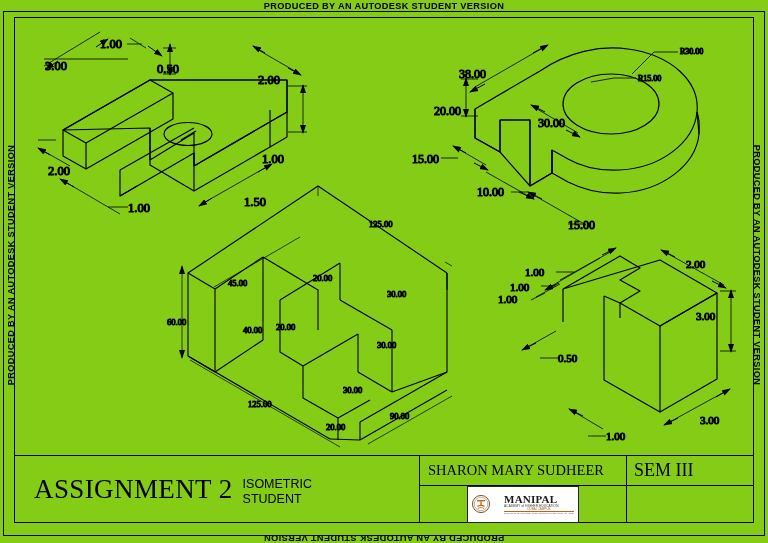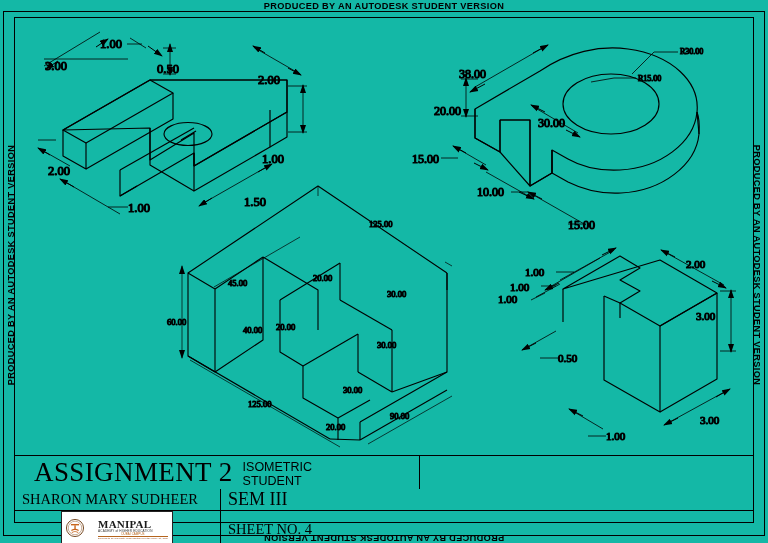--- a/index.html
+++ b/index.html
@@ -1,19 +1,19 @@
 <!DOCTYPE html>
 <html><head>
 <meta charset="utf-8">
 <title>Assignment 2 - Isometric Drawing</title>
 <style>
   html,body{margin:0;padding:0;background:#ffffff;}
   body{width:768px;height:543px;overflow:hidden;
        font-family:"Liberation Sans",sans-serif;color:#000;}
-  #sheet{position:relative;width:768px;height:543px;background:#14b8a6;}
+  #sheet{position:relative;width:768px;height:543px;background:#84cc16;}
 
   
   .wm{position:absolute;font-family:"Liberation Sans",sans-serif;
       font-weight:bold;font-size:9.2px;letter-spacing:0.35px;
       color:#000;white-space:nowrap;}
   .wm-top{top:1px;left:0;width:768px;text-align:center;}
   .wm-bottom{bottom:0px;left:0;width:768px;text-align:center;
              transform:rotate(180deg);}
   .wm-left{left:-154px;top:260px;width:330px;text-align:center;
            transform:rotate(-90deg);}
@@ -25,21 +25,21 @@
       border:1px solid #000;box-sizing:border-box;}
   .inner-frame{position:absolute;left:14px;top:17px;width:740px;height:506px;
       border:1.6px solid #000;box-sizing:border-box;}
 
   
   #draw{position:absolute;left:0;top:0;width:768px;height:543px;}
   #draw text{font-family:"Liberation Serif",serif;fill:#000;}
 
   
   .tb{position:absolute;left:14px;top:455px;width:740px;height:68px;
-      box-sizing:border-box;border-top:1.6px solid #000;display:flex;flex-direction:column;}
+      box-sizing:border-box;border-top:1.6px solid #000;display:flex;}
   .tb-left{width:406px;box-sizing:border-box;border-right:1.6px solid #000;
       display:flex;align-items:center;padding-left:20px;gap:10px;}
   .tb-assign{font-family:"Liberation Serif",serif;font-size:27px;
       letter-spacing:0.4px;line-height:1;white-space:nowrap;}
   .tb-sub{font-family:Liberation Sans, sans-serif;font-size:12.5px;
       line-height:1.15;white-space:nowrap;padding-top:4px;}
   .tb-right{flex:1;display:flex;flex-direction:column;}
   .tb-row{display:flex;flex:1;}
   .tb-row.top{border-bottom:1.6px solid #000;}
   .tb-name{width:207px;box-sizing:border-box;border-right:1.6px solid #000;
@@ -47,21 +47,21 @@
       font-family:"Liberation Serif",serif;font-size:14.5px;white-space:nowrap;}
   .tb-sem{flex:1;display:flex;align-items:center;padding-left:7px;
       font-family:"Liberation Serif",serif;font-size:18px;white-space:nowrap;}
   .tb-logo{width:207px;box-sizing:border-box;border-right:1.6px solid #000;
       display:flex;align-items:center;justify-content:center;}
   .tb-sheet{flex:1;display:flex;align-items:center;padding-left:7px;
       font-family:"Liberation Serif",serif;font-size:14.5px;white-space:nowrap;}
 
   
   .logo-box{border:1px solid #222;background:#fff;padding:7px 4px;
-      display:flex;gap:14px;}
+      display:flex;align-items:center;gap:14px;}
   .logo-emblem{width:18px;height:18px;flex:0 0 18px;}
   .logo-words{display:flex;flex-direction:column;line-height:1;}
   .logo-main{font-family:"Liberation Serif",serif;font-weight:bold;
       font-size:11px;color:#1a1a1a;letter-spacing:0.2px;}
   .logo-sub1{font-size:3.1px;color:#333;letter-spacing:0.15px;
       transform:scale(1,1);white-space:nowrap;}
   .logo-sub2{font-size:2.9px;color:#b5651d;letter-spacing:0.1px;
       text-align:center;white-space:nowrap;}
   .logo-sub3{font-size:2.4px;color:#8a3b10;letter-spacing:0.05px;
       white-space:nowrap;}
@@ -341,18 +341,17 @@
             </svg>
             <div class="logo-words">
               <span class="logo-main">MANIPAL</span>
               <span class="logo-sub1">ACADEMY of HIGHER EDUCATION</span>
               <span class="logo-sub2">DUBAI CAMPUS</span>
               <div class="logo-rule"></div>
               <span class="logo-sub3">Deemed to be University under Section 3 of the UGC Act, 1956</span>
             </div>
           </div>
         </div>
-        <div class="tb-sheet">SHEET NO. 4</div>
       </div>
     </div>
   </div>
 
 </div>
 
 </body></html>

